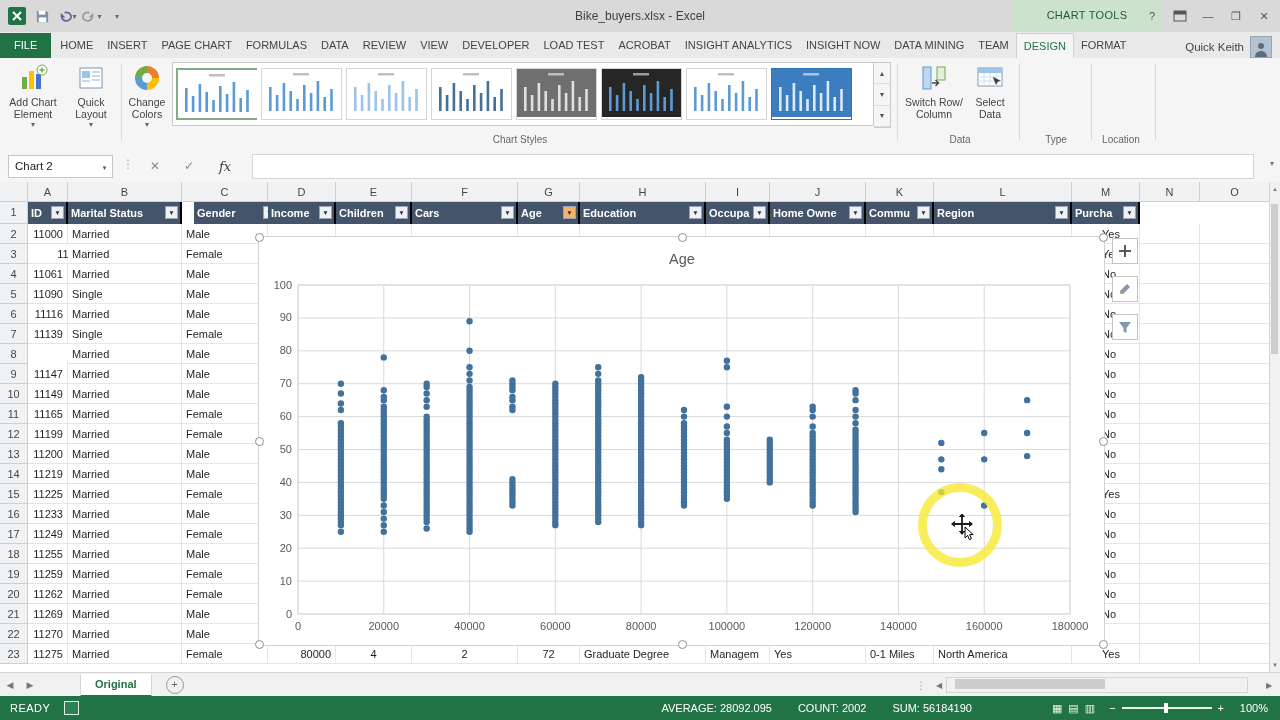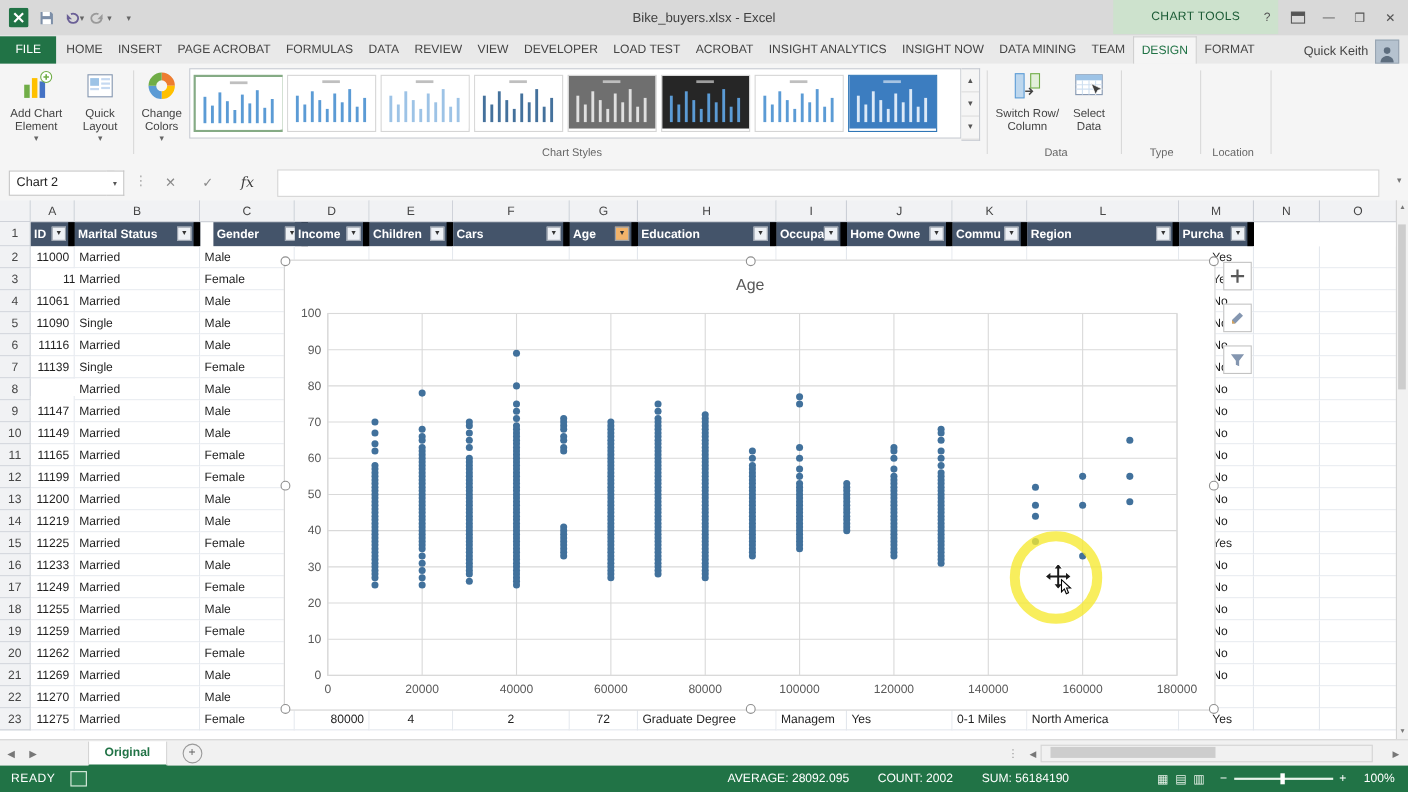--- a/index.html
+++ b/index.html
@@ -59,21 +59,21 @@
   #sheet{position:absolute;left:0;top:182px;width:1280px;height:490px;background:#fff;overflow:hidden;}
   #grid{position:absolute;left:0;top:0;right:10px;bottom:0;}
   .cell{position:absolute;background:#fff;border-right:1px solid #e3e7ed;border-bottom:1px solid #e3e7ed;
         font-size:11px;color:#1f1f1f;line-height:20px;padding:0 4px;white-space:nowrap;overflow:hidden;box-sizing:border-box;}
   .cell.num{text-align:right;}
   .cell.ctr{text-align:center;}
   .cell.mcol{padding-left:30px;}
   .hdr{position:absolute;background:#f1f2f4;border-right:1px solid #cbcfd6;border-bottom:1px solid #cbcfd6;
        color:#464646;font-size:11px;text-align:center;line-height:20px;box-sizing:border-box;}
   .thead{position:absolute;background:#44546a;color:#fff;font-weight:bold;font-size:11px;line-height:22px;
-         padding:0 3px;white-space:nowrap;overflow:hidden;box-sizing:border-box;border-right:6px solid #000000;}
+         padding:0 3px;white-space:nowrap;overflow:hidden;box-sizing:border-box;border-right:2px solid #000000;}
   .fbox{position:absolute;right:2px;top:4px;width:13px;height:13px;background:#eef1f5;border:1px solid #9aa2ad;
         color:#333;font-size:6.5px;line-height:12px;text-align:center;font-weight:normal;box-sizing:border-box;}
   .fbox.filtered{background:#f2b36a;}
 
   
   #chart{position:absolute;left:258px;top:54px;width:845px;height:408px;background:#fff;border:1px solid #d2d2d2;z-index:3;}
   .handle{position:absolute;width:7px;height:7px;background:#fff;border:1px solid #8f8f8f;border-radius:50%;z-index:4;}
   .cbtn{position:absolute;left:1112px;width:26px;height:26px;background:#fff;border:1px solid #c3c3c3;z-index:4;
         display:flex;align-items:center;justify-content:center;box-sizing:border-box;}
 
@@ -162,21 +162,21 @@
       <span class="winbtn">❐</span>
       <span class="winbtn">✕</span>
     </div>
   </div>
 
   <div id="tabrow">
     <span class="tab file">FILE</span>
     <span id="tabs-holder" style="display:flex;">
         <span class="tab">HOME</span>
         <span class="tab">INSERT</span>
-        <span class="tab">PAGE ACROBAT</span>
+        <span class="tab">PAGE CHART</span>
         <span class="tab">FORMULAS</span>
         <span class="tab">DATA</span>
         <span class="tab">REVIEW</span>
         <span class="tab">VIEW</span>
         <span class="tab">DEVELOPER</span>
         <span class="tab">LOAD TEST</span>
         <span class="tab">ACROBAT</span>
         <span class="tab">INSIGHT ANALYTICS</span>
         <span class="tab">INSIGHT NOW</span>
         <span class="tab">DATA MINING</span>

